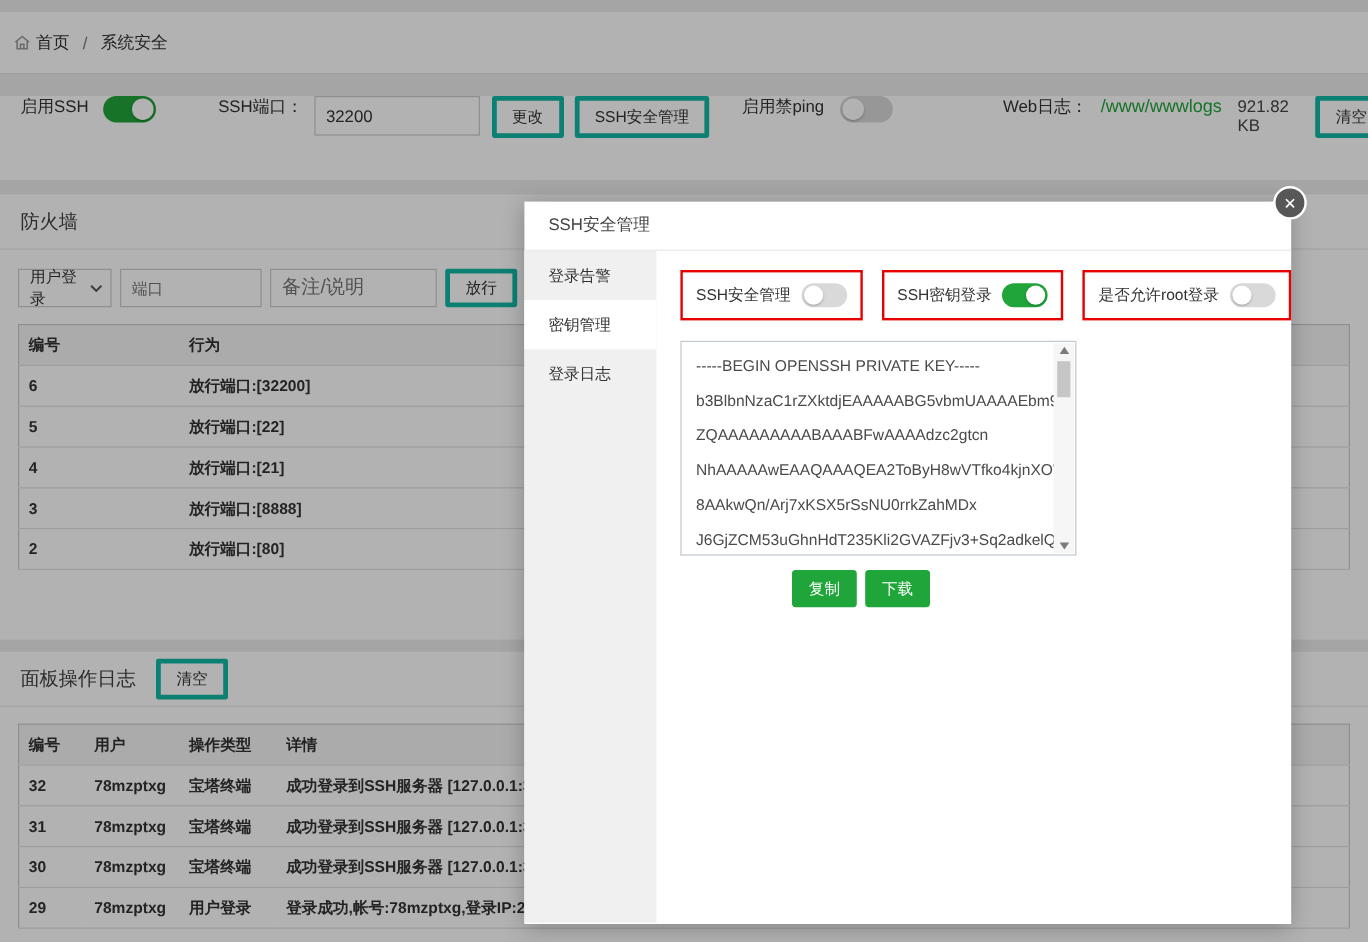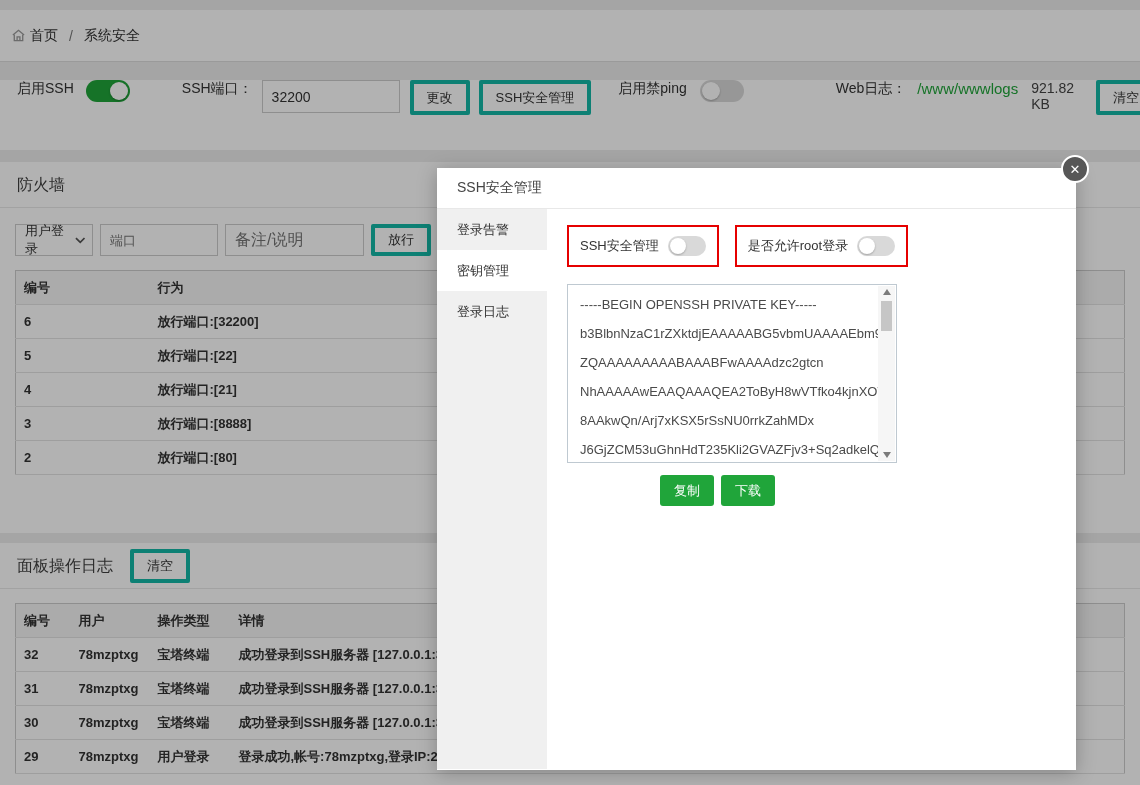--- a/index.html
+++ b/index.html
@@ -256,20 +256,26 @@
     </div>
     <div class="content">
       <div class="toggle-row">
         <div class="red-box">
           <span class="t-lbl">SSH安全管理</span>
           <span class="toggle">
               <span class="knob"></span>
             </span>
         </div>
         <div class="red-box">
+          <span class="t-lbl">SSH密钥登录</span>
+          <span class="toggle on">
+              <span class="knob"></span>
+            </span>
+        </div>
+        <div class="red-box">
           <span class="t-lbl">是否允许root登录</span>
           <span class="toggle">
               <span class="knob"></span>
             </span>
         </div>
       </div>
 
       <div class="key-row">
         <div class="key-box">
           <div class="key-line">-----BEGIN OPENSSH PRIVATE KEY-----</div>

